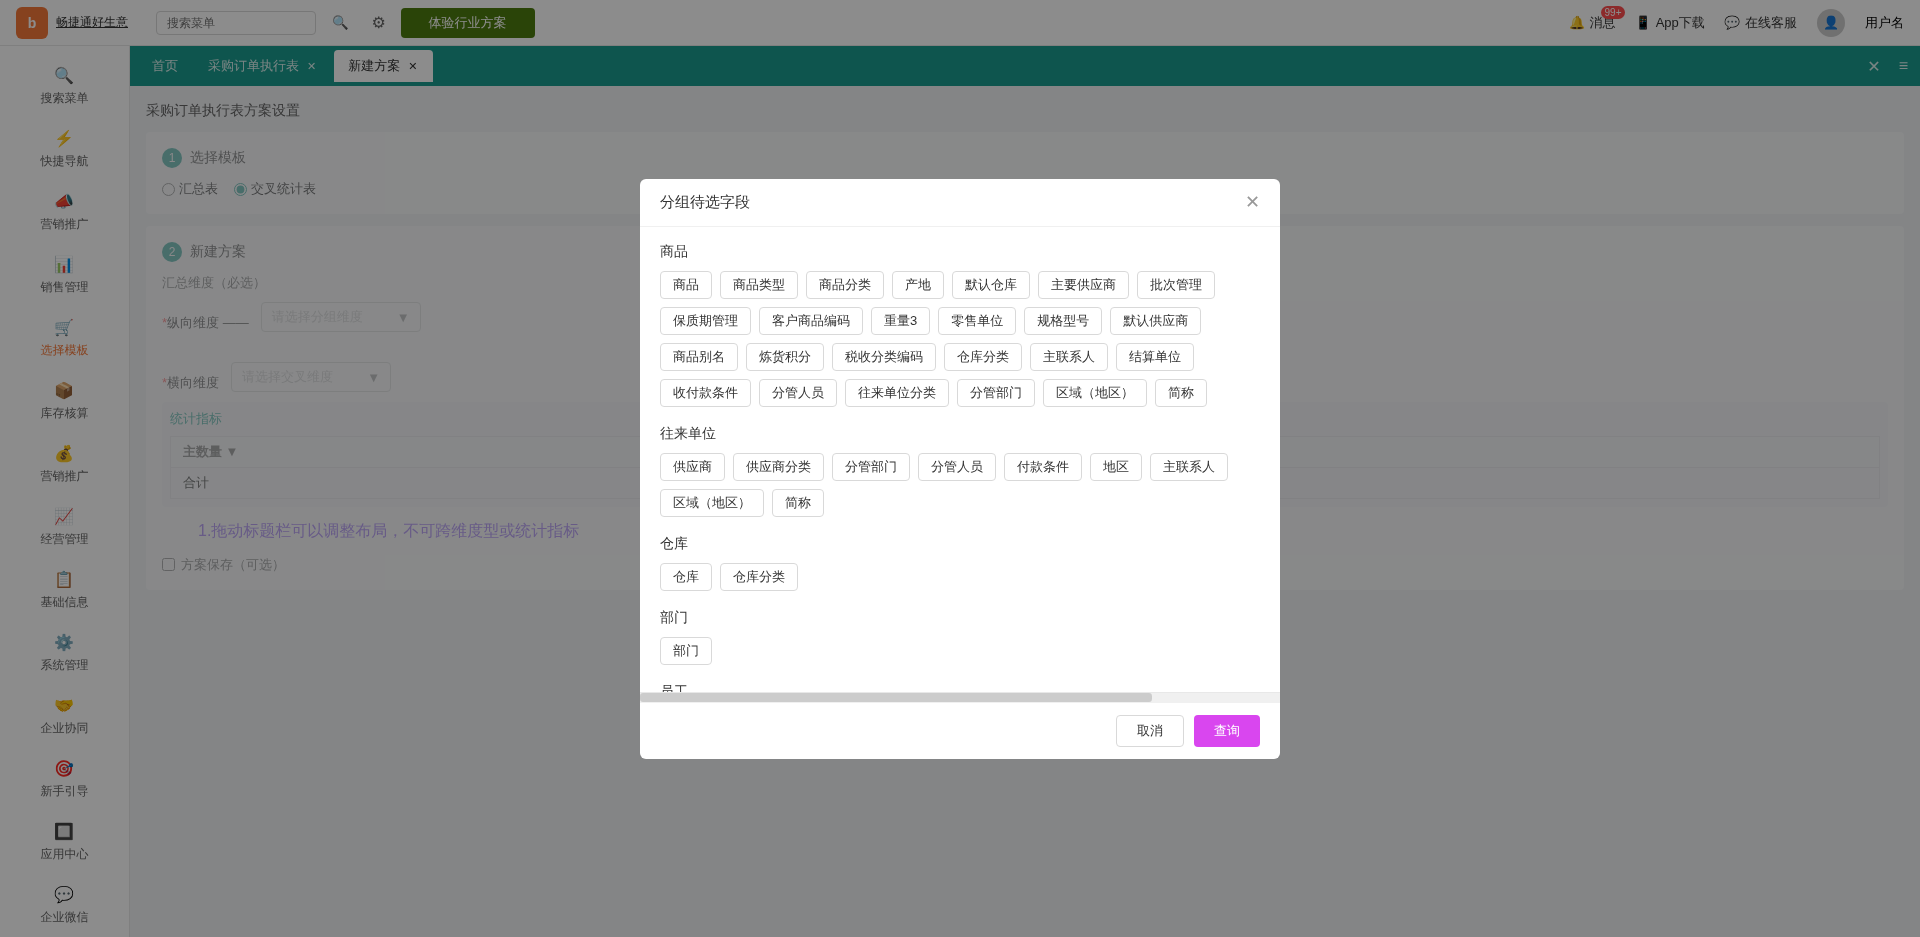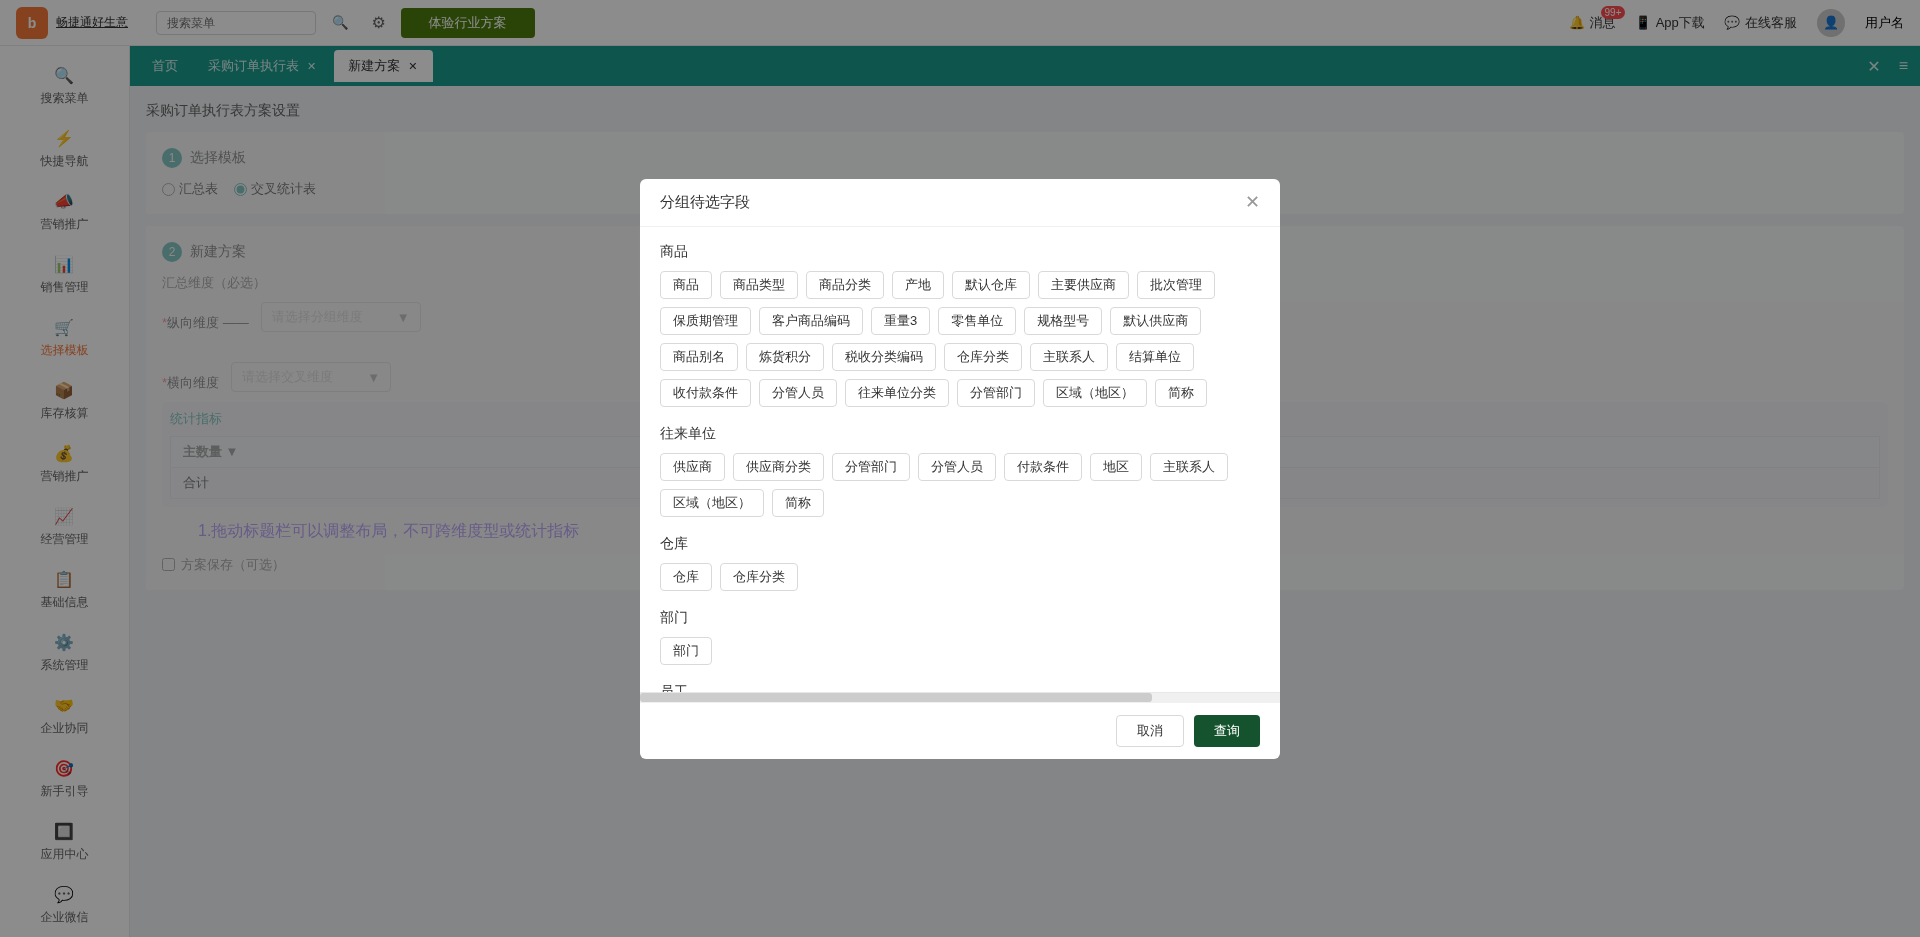--- a/index.html
+++ b/index.html
@@ -168,21 +168,21 @@
     .modal-footer {
       padding: 12px 20px; border-top: 1px solid #f0f0f0;
       display: flex; justify-content: flex-end; gap: 10px;
       flex-shrink: 0;
     }
     .btn-cancel {
       padding: 6px 20px; border: 1px solid #d9d9d9; background: white;
       border-radius: 4px; cursor: pointer; font-size: 13px; color: #333;
     }
     .btn-confirm {
-      padding: 6px 20px; border: none; background: #14532d;
+      padding: 6px 20px; border: none; background: #d946ef;
       border-radius: 4px; cursor: pointer; font-size: 13px; color: white;
     }
 
     
     .field-section { margin-bottom: 18px; }
     .field-section-title {
       font-size: 14px; font-weight: 500; color: #333;
       margin-bottom: 10px;
     }
     .field-tags {

